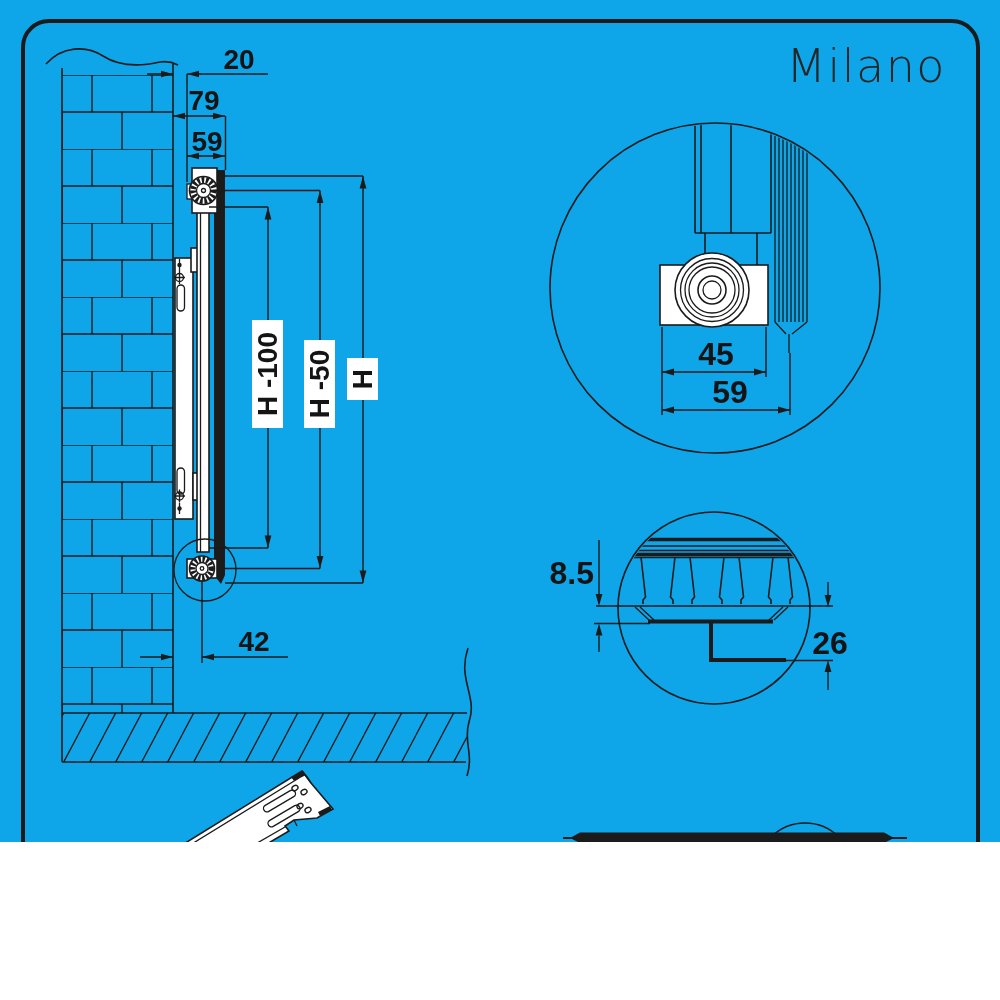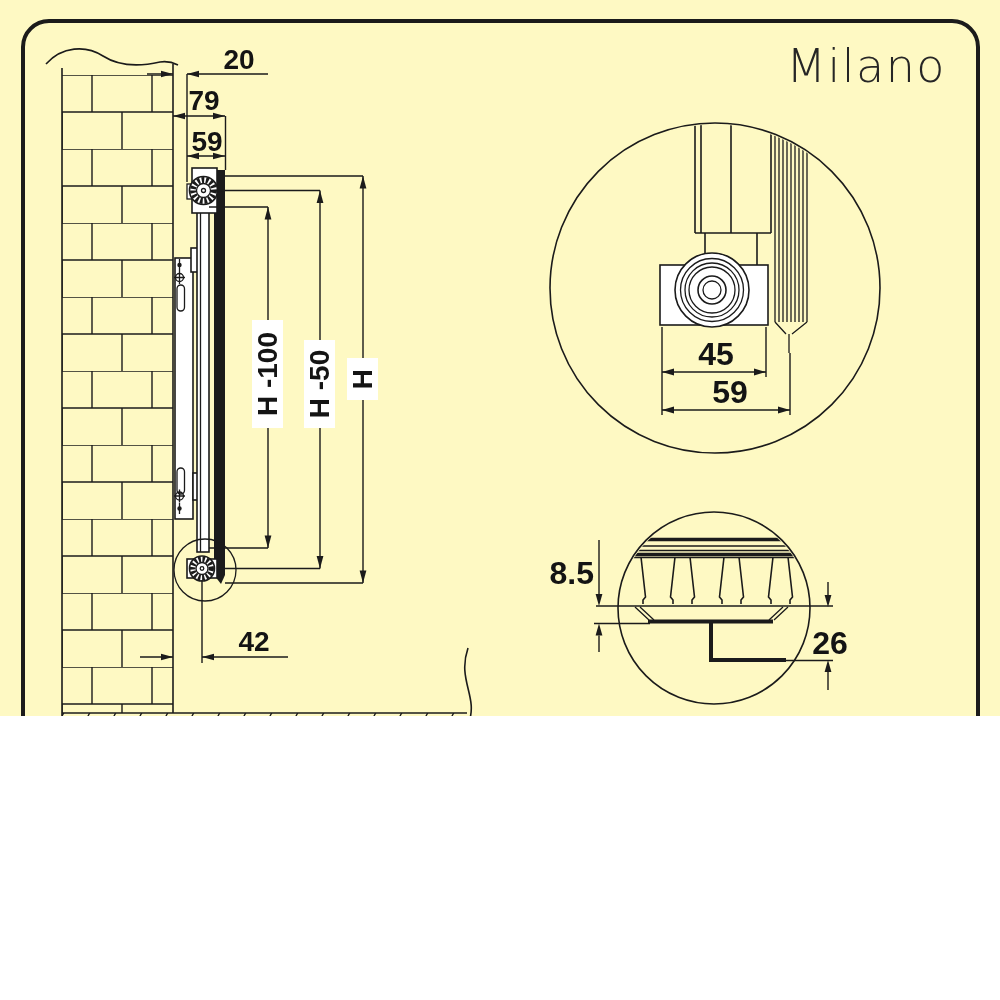--- a/index.html
+++ b/index.html
@@ -1,16 +1,16 @@
 <!DOCTYPE html>
 <html><head>
 <meta charset="utf-8">
 <style>
   html,body{margin:0;padding:0;background:#ffffff;}
-  .stage{position:relative;width:1000px;height:716px;background:#fef9c3;font-family:"Liberation Sans",sans-serif;}
+  .stage{position:relative;width:1000px;height:842px;background:#0ea5e9;font-family:"Liberation Sans",sans-serif;}
   svg{display:block;}
   .ln{stroke:#1b1b1b;stroke-width:1.6;fill:none;}
   .thin{stroke:#1b1b1b;stroke-width:1.3;fill:none;}
   .dimln{stroke:#1b1b1b;stroke-width:1.4;fill:none;}
   .thick3{stroke:#1b1b1b;stroke-width:3;fill:none;}
   .thick4{stroke:#1b1b1b;stroke-width:4;fill:none;}
   .fillink{fill:#1b1b1b;stroke:none;}
   .white{fill:#ffffff;}
   .dimtxt{font-family:"Liberation Sans",sans-serif;font-weight:bold;font-size:28px;fill:#141414;}
   .dimtxt-lg{font-family:"Liberation Sans",sans-serif;font-weight:bold;font-size:32px;fill:#141414;}

